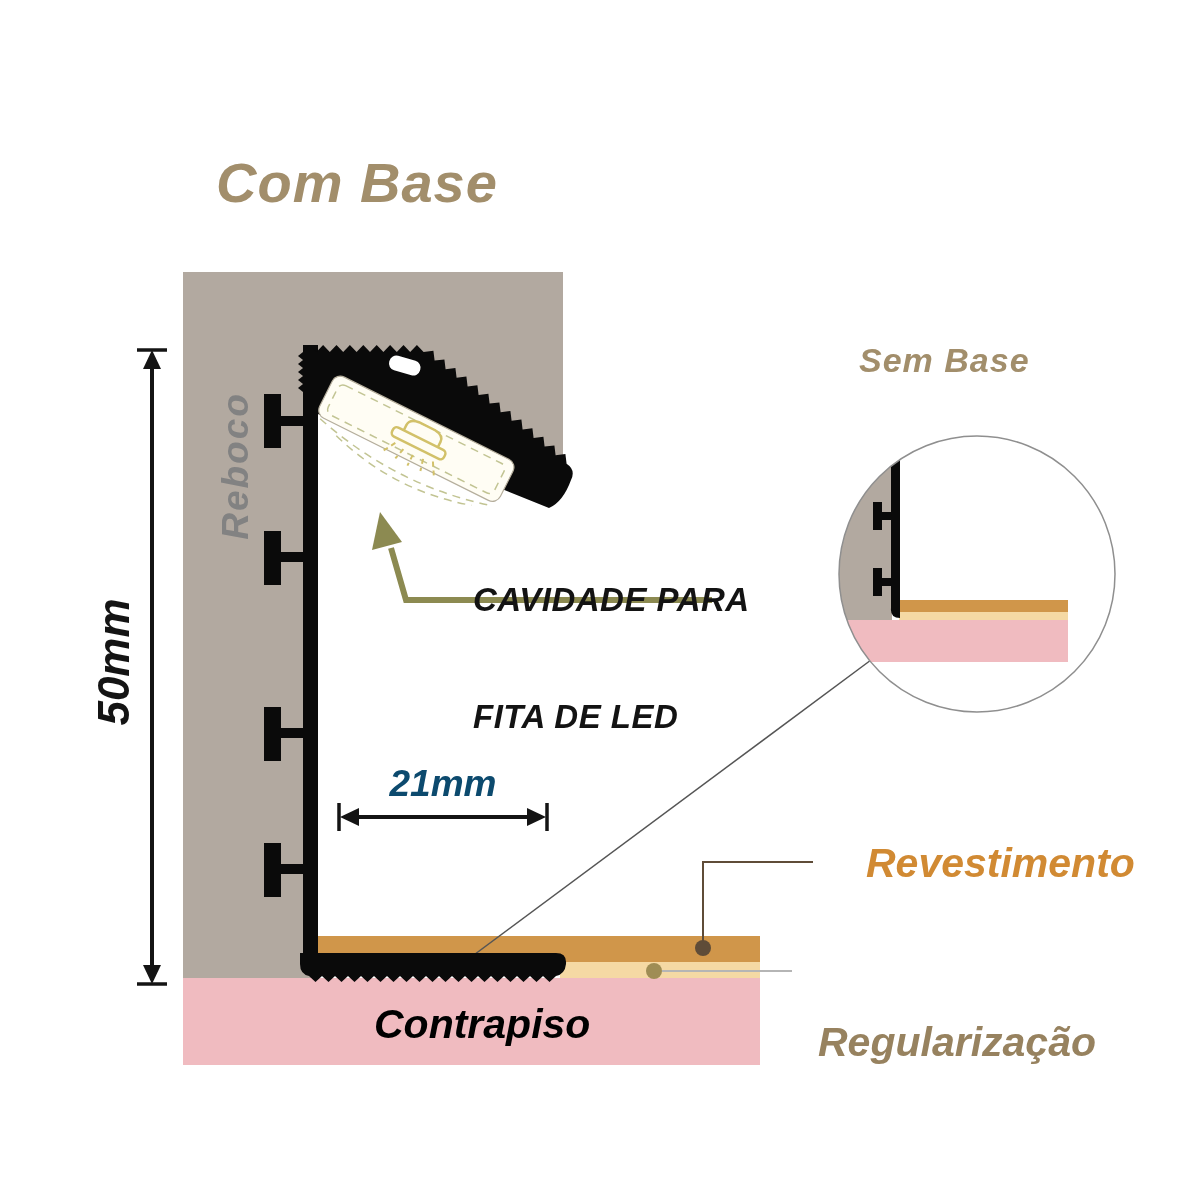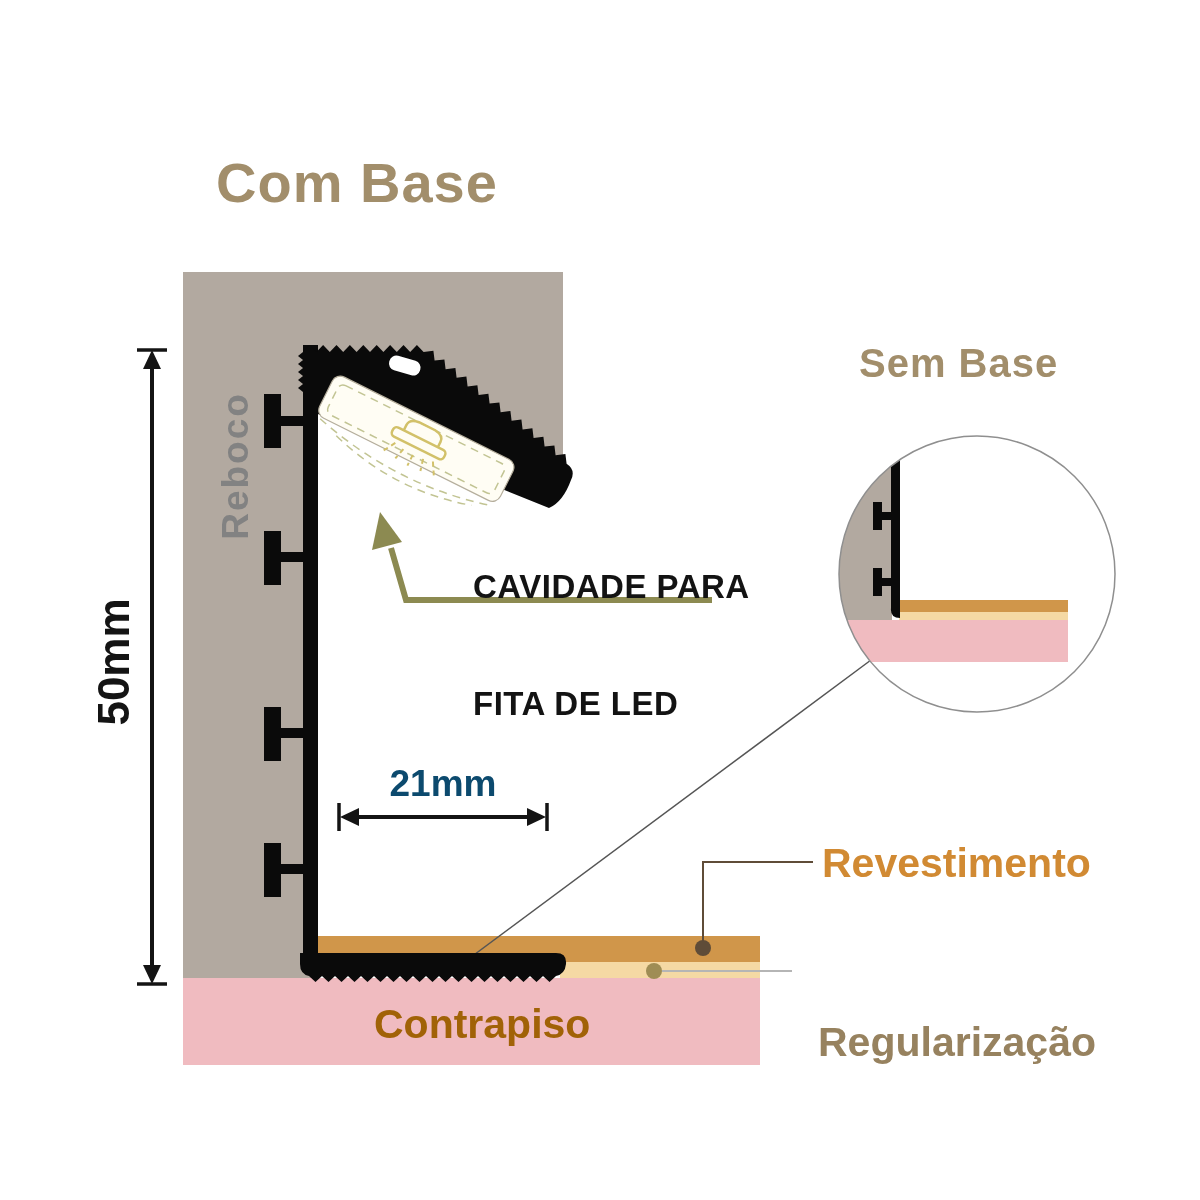--- a/index.html
+++ b/index.html
@@ -1,29 +1,29 @@
 <!DOCTYPE html>
 <html><head>
 <meta charset="utf-8">
 <style>
   html,body{margin:0;padding:0;background:#ffffff;}
   #stage{position:relative;width:1200px;height:1200px;background:#ffffff;overflow:hidden;
-         font-family:"Liberation Sans", sans-serif;}
+         font-family:"Liberation Sans", sans-serif;font-style:italic;}
   #artwork{position:absolute;left:0;top:0;}
   .lbl{position:absolute;white-space:pre;}
   .title{font-size:56px;font-weight:700;color:#a28e6b;letter-spacing:1px;}
   .rot{transform:translate(-50%,-50%) rotate(-90deg);transform-origin:center center;}
   .wall-label{font-size:37px;font-weight:600;color:#828282;letter-spacing:2px;}
   .dim{font-size:44px;font-weight:600;color:#141414;}
   .dim-21{font-size:37px;font-weight:600;color:#0c4a6e;transform:translateX(-50%);}
   .cavity{font-size:33px;font-weight:700;color:#131313;line-height:39px;letter-spacing:.5px;}
   .layer-lbl{font-size:41px;font-weight:600;}
-  .rev{color:#d18a33;}
+  .rev{color:#d18a33;margin-left:44px;}
   .cam{color:#97825f;line-height:48px;}
-  .contra{color:#a16207;}
+  .contra{color:#000000;}
 </style>
 </head>
 <body>
 
 <div id="stage">
 
   <svg id="artwork" width="1200" height="1200" viewBox="0 0 1200 1200">
 
     <path d="M183,272 H563 V487 L424,352 H318 V952 L318,978 H183 Z" fill="#b2a9a0"></path>
 
@@ -123,29 +123,29 @@
       <g fill="#0a0a0a">
         <path d="M891,512 H882 V502 H873 V530 H882 V520 H891 Z"></path>
         <path d="M891,578 H882 V568 H873 V596 H882 V586 H891 Z"></path>
       </g>
     </g>
     <circle cx="977" cy="574" r="138" fill="none" stroke="#8f8f8f" stroke-width="1.5"></circle>
   </svg>
 
   <div class="lbl title" style="left:216px;top:150px;">Com Base</div>
 
-  <div class="lbl title" style="left:859px;top:341px;font-size:40px;">Sem Base</div>
+  <div class="lbl title" style="left:859px;top:341px;font-size:34px;">Sem Base</div>
 
   <div class="lbl wall-label rot" style="left:236px;top:466px;">Reboco</div>
 
   <div class="lbl dim rot" style="left:114px;top:662px;">50mm</div>
 
   <div class="lbl dim-21" style="left:443px;top:763px;">21mm</div>
 
-  <div class="lbl cavity" style="left:473px;top:489px;">
+  <div class="lbl cavity" style="left:473px;top:502px;">
     <div>CAVIDADE PARA</div>
     <div>FITA DE LED</div>
   </div>
 
   <div class="lbl layer-lbl rev" style="left:822px;top:840px;">Revestimento</div>
 
   <div class="lbl layer-lbl cam" style="left:818px;top:922px;">
     <div>Regularização</div>
   </div>
 

